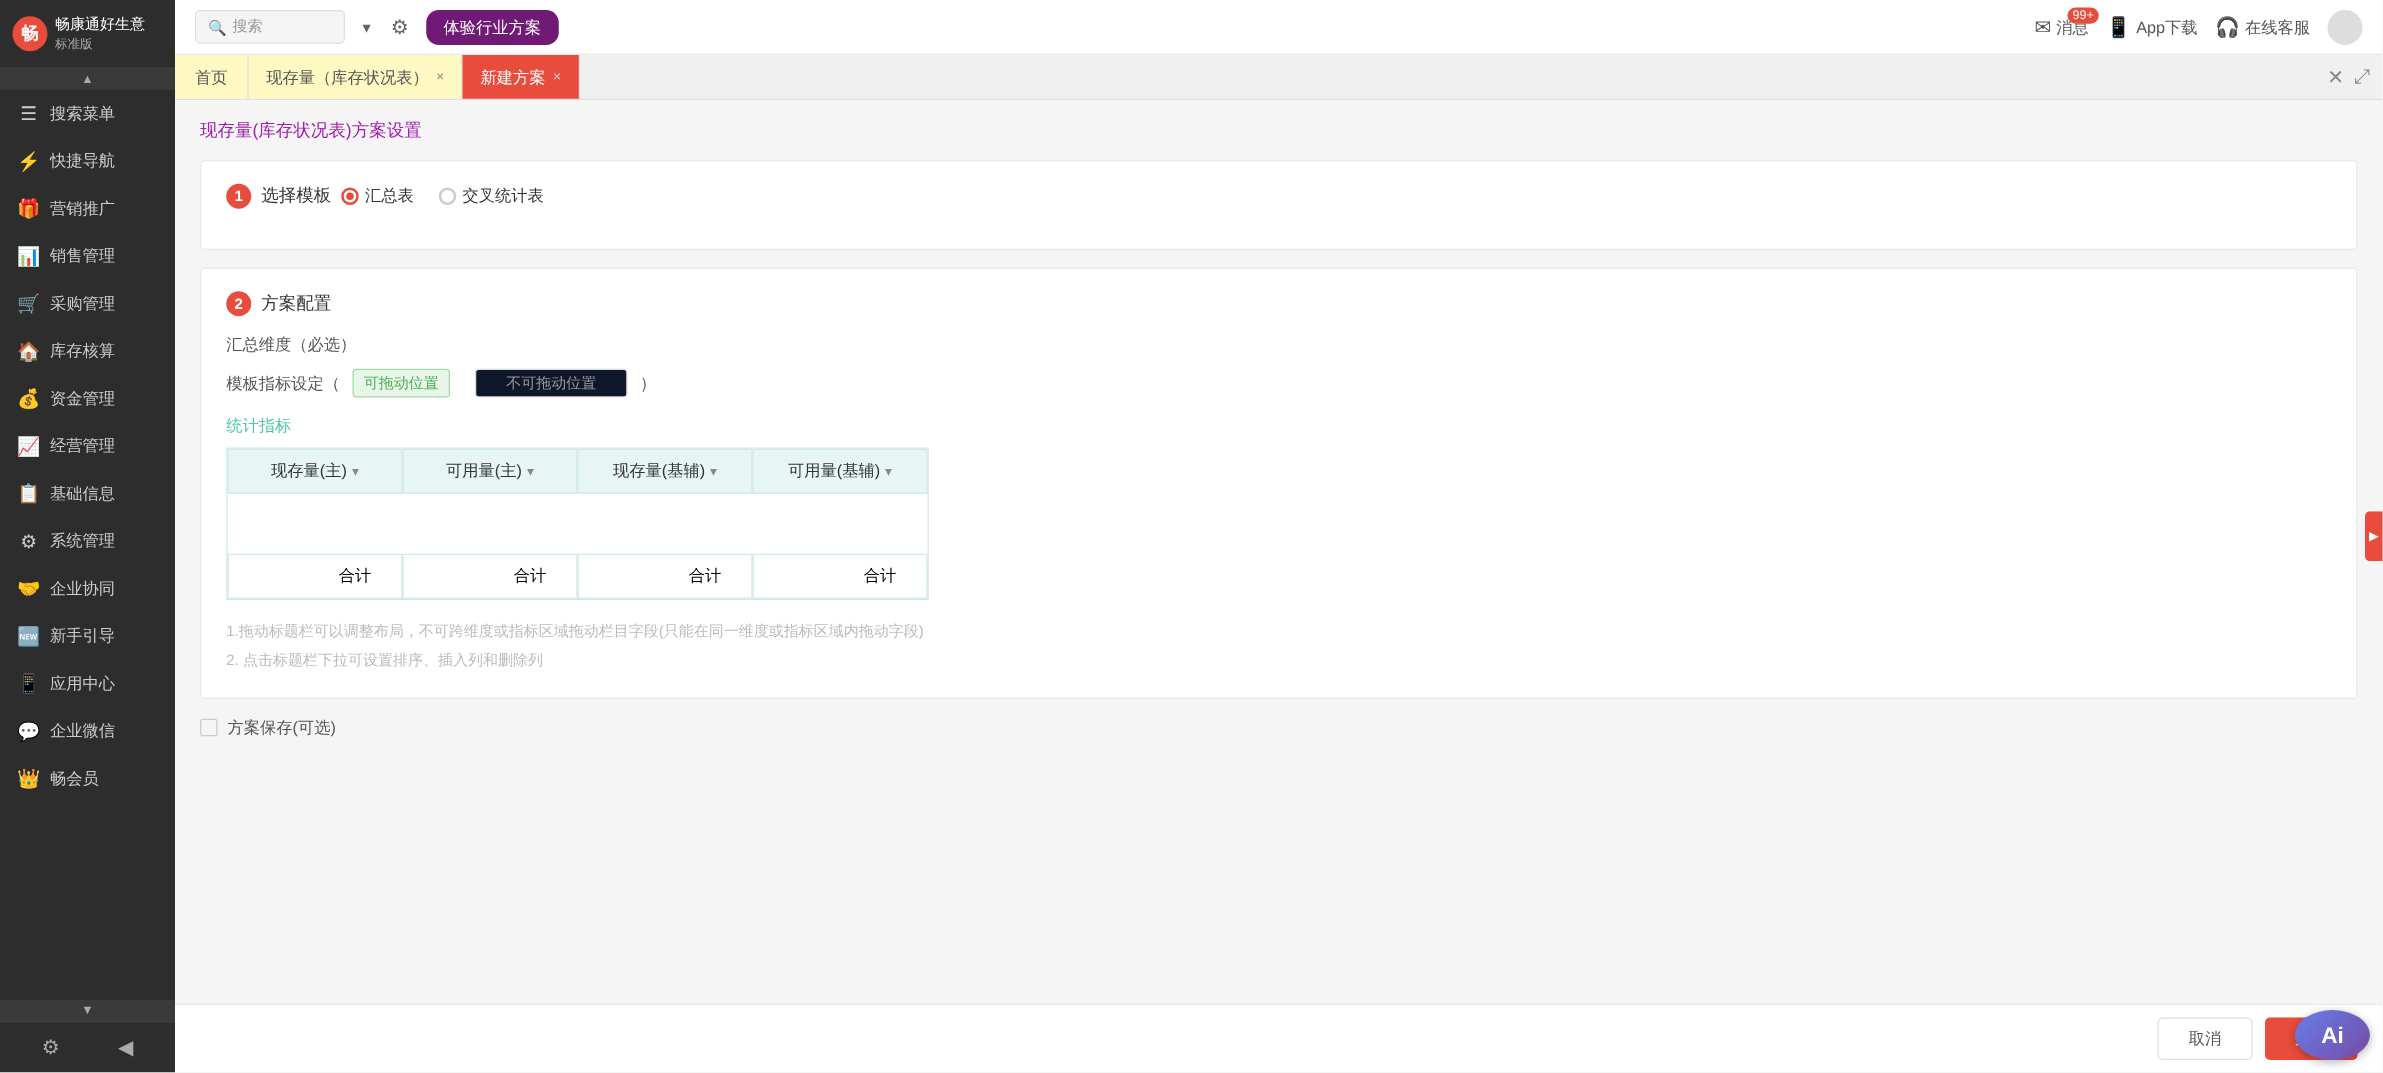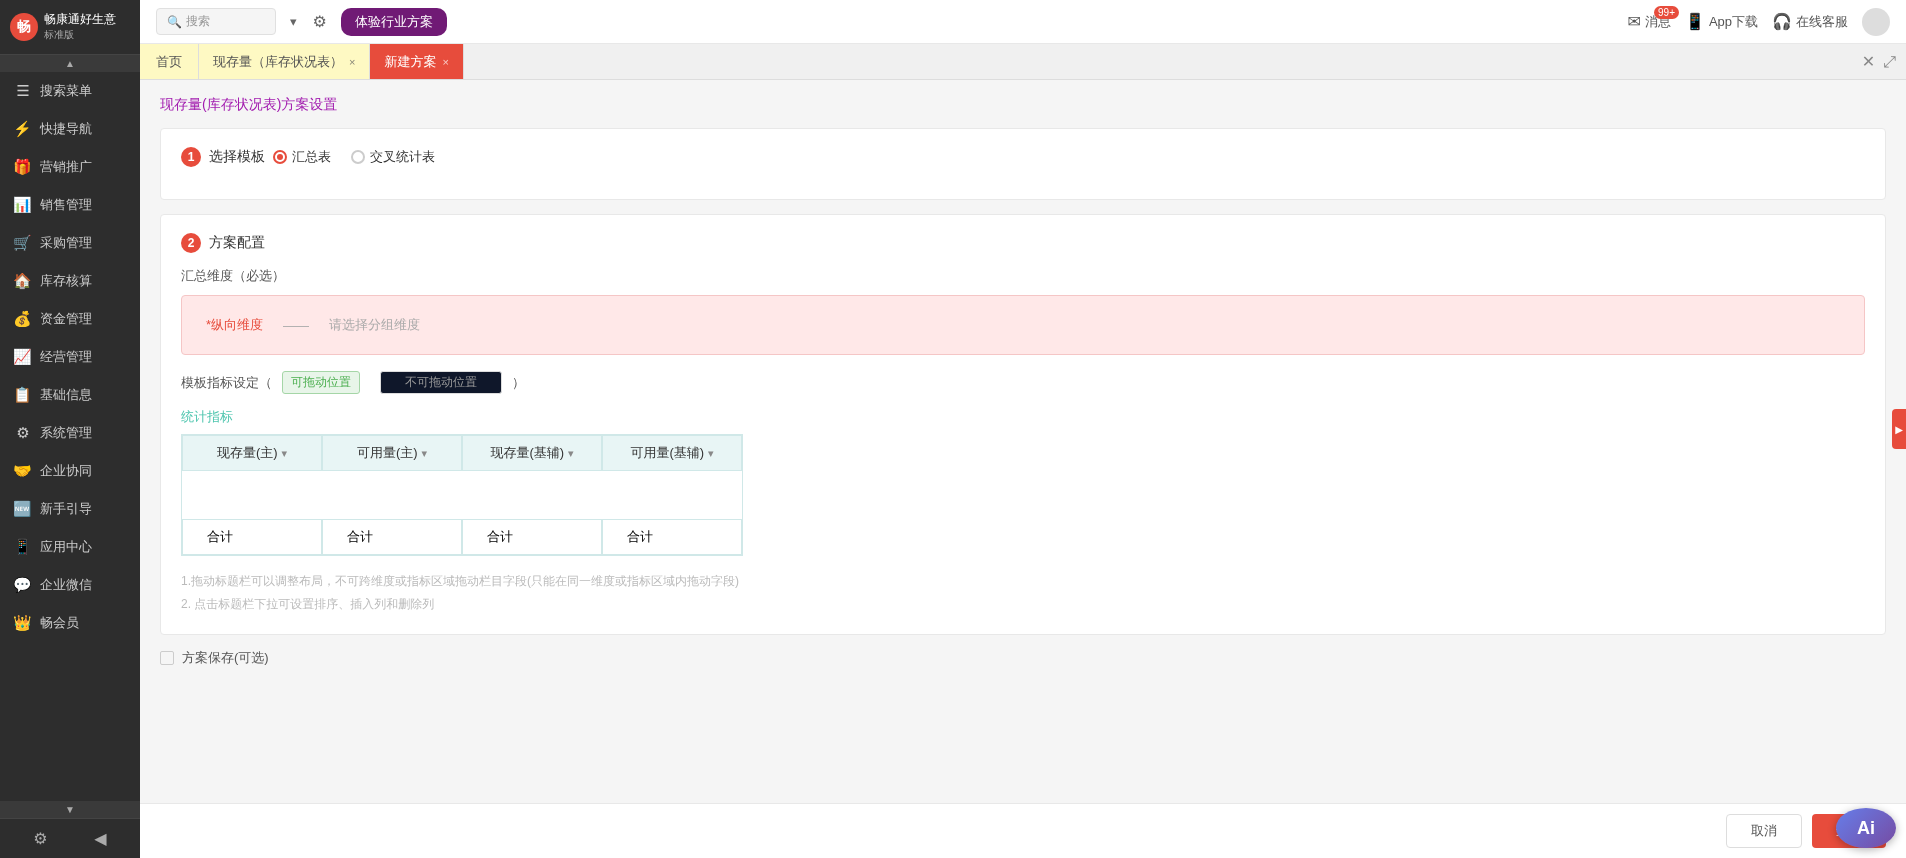--- a/index.html
+++ b/index.html
@@ -161,21 +161,21 @@
     .indicator-tag-gray {
       background: #0f172a; border: 1px solid #ddd;
       color: #999; border-radius: 3px; padding: 2px 24px; font-size: 12px;
     }
 
     .stats-section { margin-bottom: 14px; }
     .stats-title { color: #4ec5ae; font-size: 13px; margin-bottom: 8px; }
     .stats-table { border-collapse: collapse; border: 1px solid #d0e8e8; width: auto; }
     .stats-table th, .stats-table td {
       border: 1px solid #d0e8e8; padding: 8px 24px;
-      text-align: left; font-size: 13px; font-weight: normal;
+      text-align: right; font-size: 13px; font-weight: normal;
     }
     .stats-table th {
       background: #e8f5f5; color: #333;
       display: flex; align-items: center; gap: 6px; justify-content: center;
     }
     .stats-table thead tr { display: flex; }
     .stats-table tbody tr { display: flex; margin-top: 48px; }
     .stats-table thead th, .stats-table tbody td { flex: 1; min-width: 140px; }
     .th-inner { display: flex; align-items: center; justify-content: center; gap: 4px; }
     .chevron-down { font-size: 11px; color: #888; }
@@ -374,25 +374,20 @@
         </div>
       </div>
 
       <div class="section-card">
         <div class="step-header">
           <div class="step-badge">2</div>
           <span class="step-title">方案配置</span>
         </div>
 
         <div class="dimension-label">汇总维度（必选）</div>
-        <div class="dimension-box">
-          <span class="dimension-required">*纵向维度</span>
-          <span class="dimension-arrow">——</span>
-          <span class="dimension-placeholder">请选择分组维度</span>
-        </div>
 
         <div class="indicator-setting">
           <span>模板指标设定（</span>
           <span class="indicator-tag">可拖动位置</span>
           <span>  </span>
           <span class="indicator-tag-gray">不可拖动位置</span>
           <span>）</span>
         </div>
 
         <div class="stats-section">

